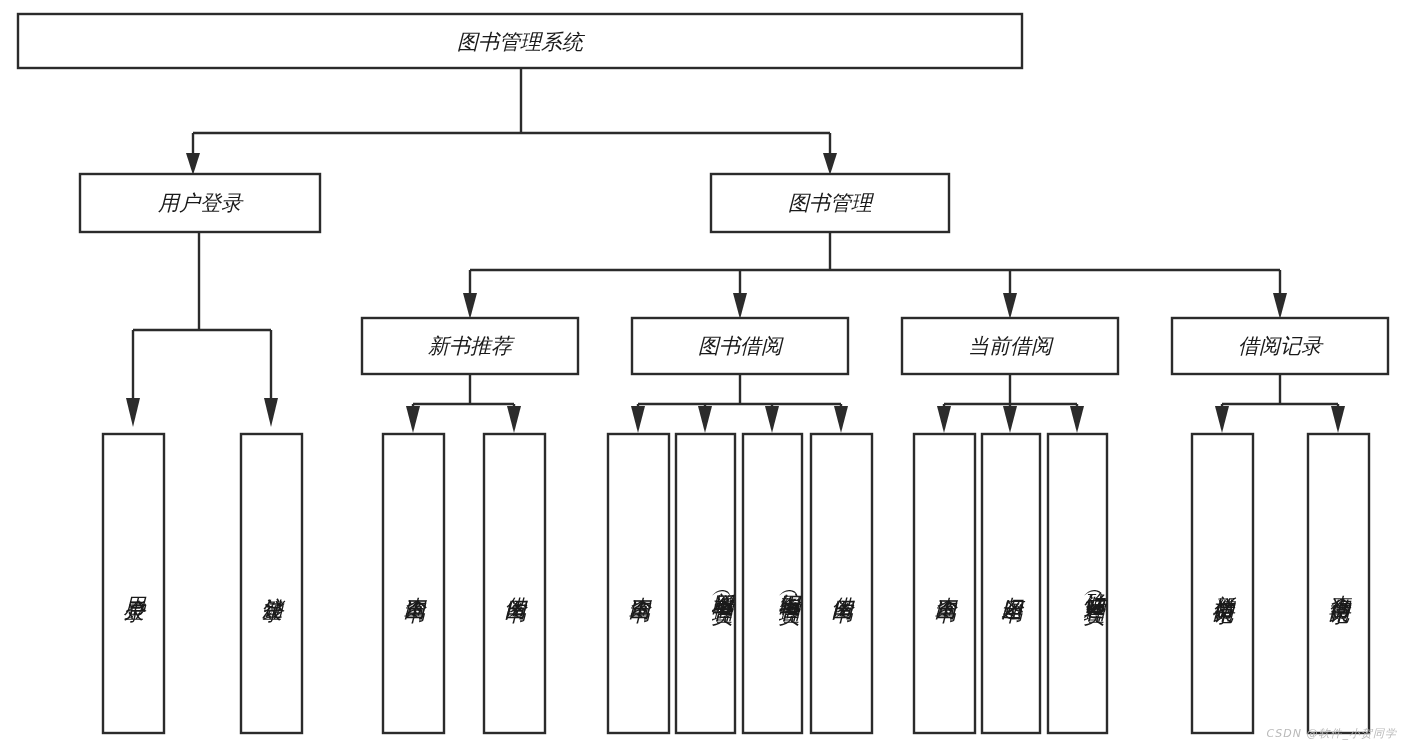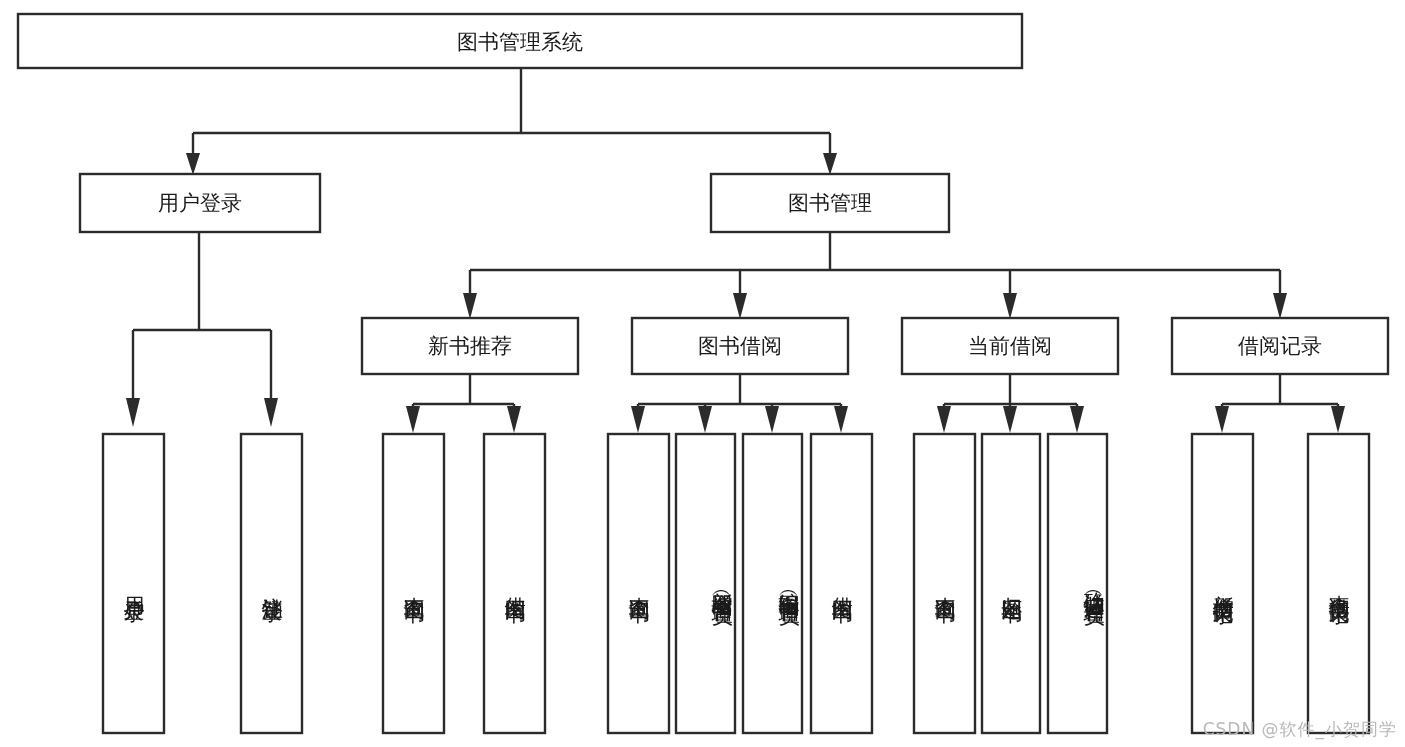--- a/index.html
+++ b/index.html
@@ -9,20 +9,21 @@
   }
   body {
     font-family: "DejaVu Sans", "Liberation Sans", sans-serif;
   }
   #canvas {
     position: relative;
     width: 1405px;
     height: 747px;
     background: #ffffff;
     overflow: hidden;
+    font-style: italic;
   }
   svg#diagram {
     position: absolute;
     left: 0;
     top: 0;
     width: 1405px;
     height: 747px;
   }
   .node-rect {
     fill: #ffffff;
@@ -59,21 +60,21 @@
     justify-content: center;
     letter-spacing: 2px;
     white-space: nowrap;
     pointer-events: none;
   }
   .watermark {
     position: absolute;
     right: 8px;
     bottom: 6px;
     font-family: "DejaVu Sans", "Liberation Sans", sans-serif;
-    font-size: 17px;
+    font-size: 11px;
     color: #b9b9b9;
     letter-spacing: 1px;
     white-space: nowrap;
   }
 </style>
 </head>
 <body>
 
 <div id="canvas">
 

